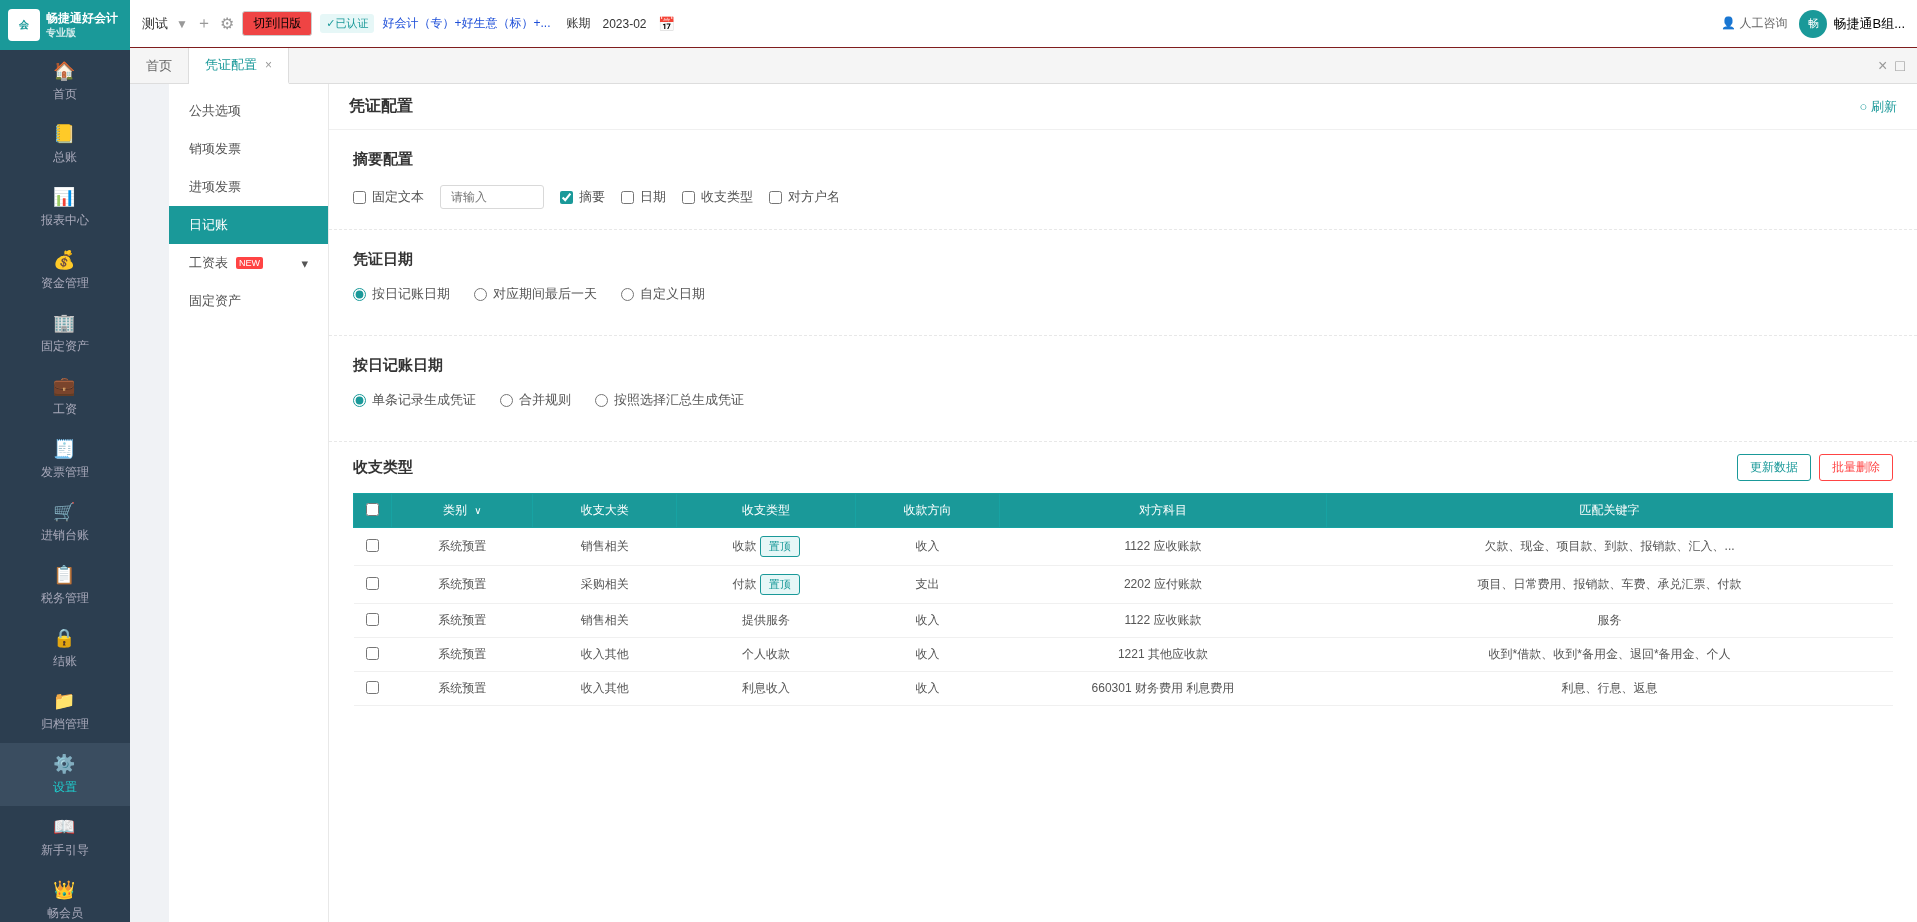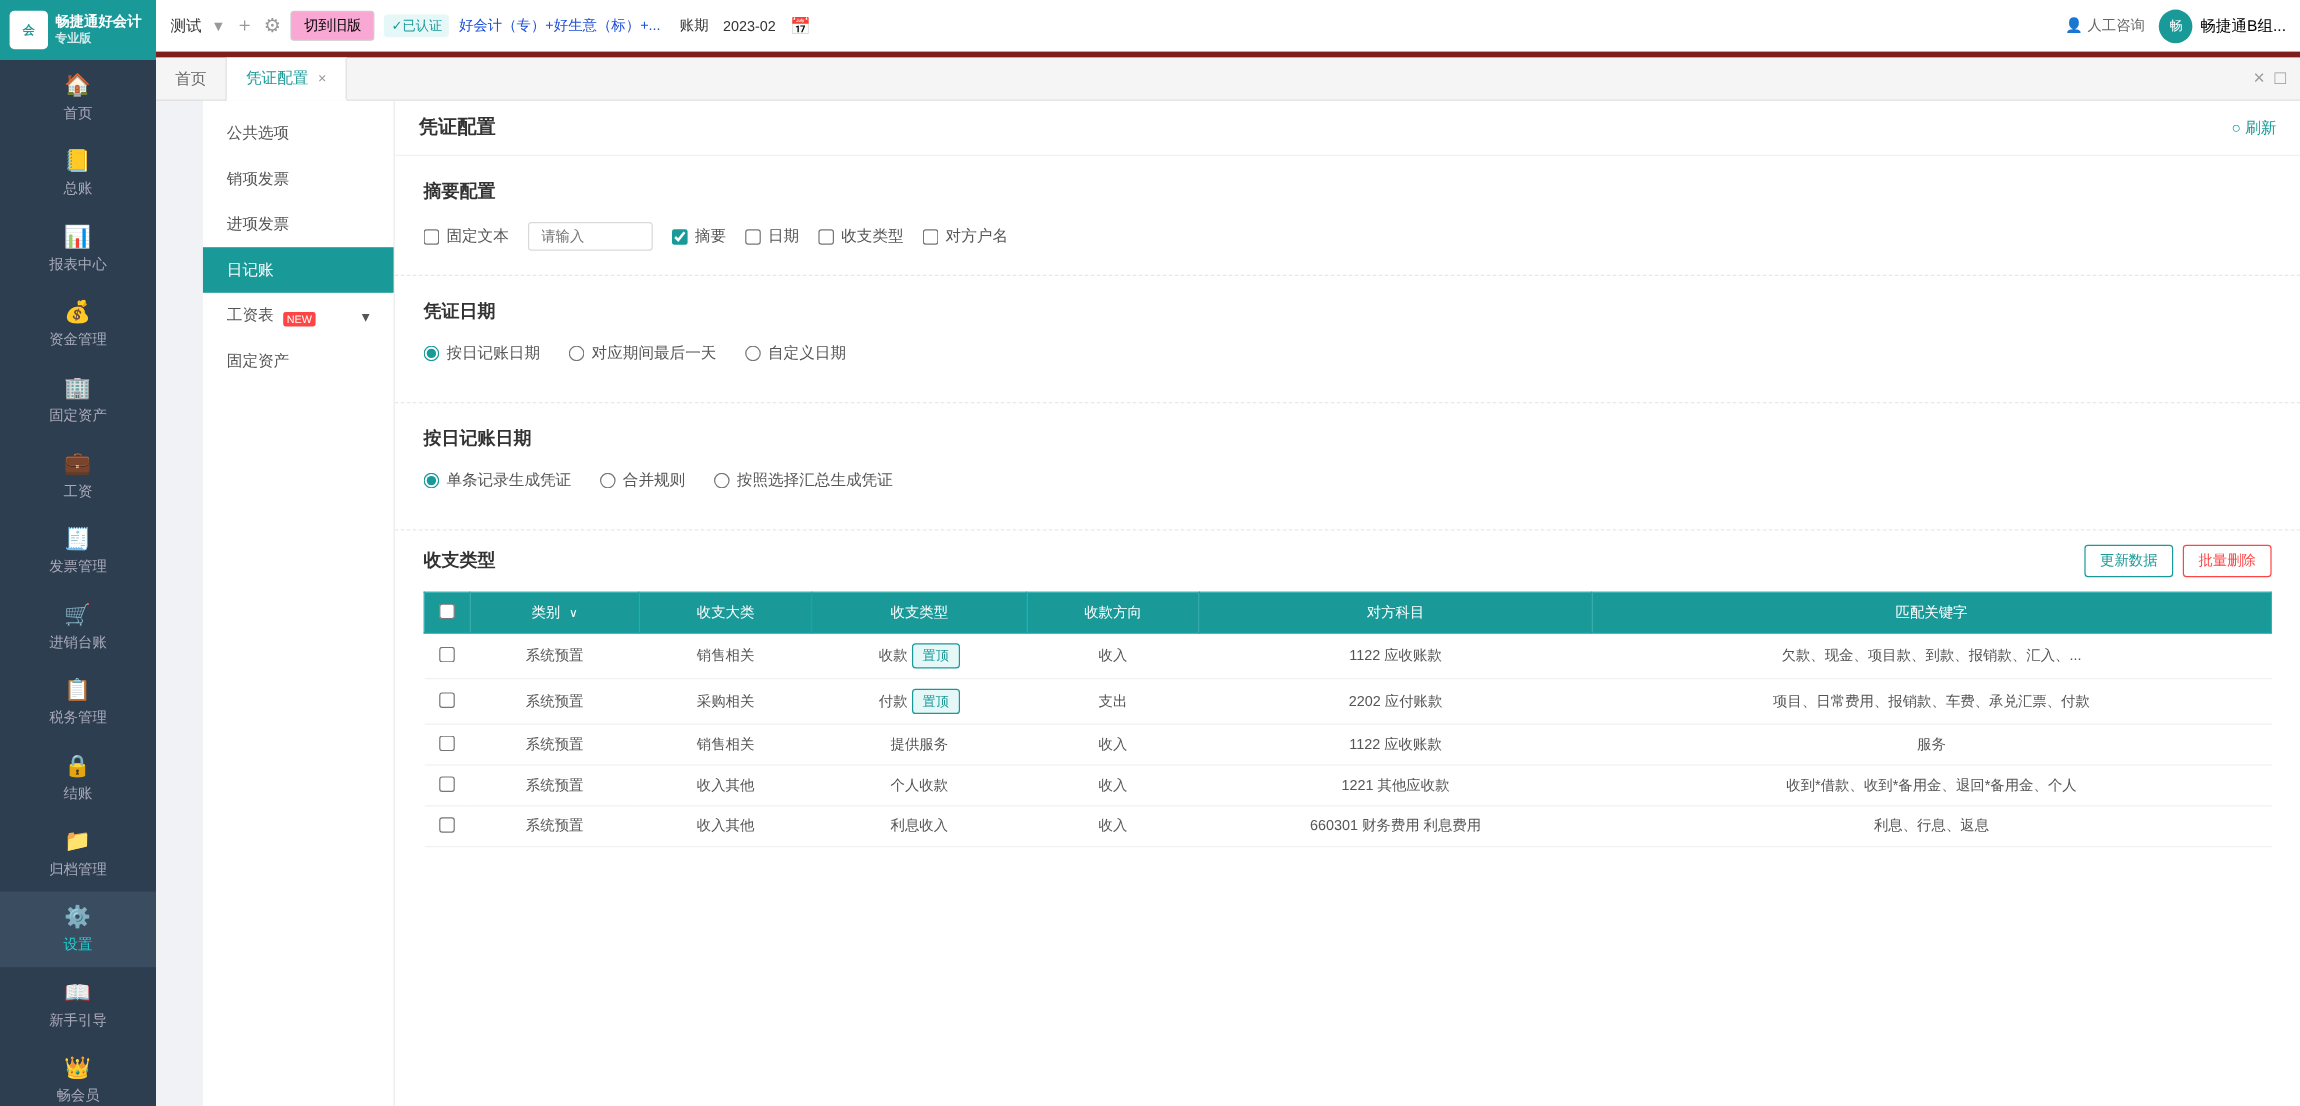--- a/index.html
+++ b/index.html
@@ -58,30 +58,30 @@
     .main { flex: 1; display: flex; flex-direction: column; overflow: hidden; }
 
     
     .topbar {
       background: white;
       height: 48px;
       display: flex;
       align-items: center;
       padding: 0 12px;
       gap: 8px;
-      border-bottom: 5px solid #7f1d1d;
+      border-bottom: 1px solid #7f1d1d;
       flex-shrink: 0;
     }
     .topbar-company { font-size: 13px; color: #333; }
     .topbar-arrow { color: #999; font-size: 12px; cursor: pointer; }
     .topbar-add { color: #999; font-size: 16px; cursor: pointer; }
     .topbar-settings { color: #999; font-size: 16px; cursor: pointer; }
     .topbar-btn {
       border: 1px solid #ccc;
-      background: #f9a8d4;
+      background: #ef4444;
       padding: 3px 10px;
       border-radius: 3px;
       cursor: pointer;
       font-size: 12px;
     }
     .badge-certified { color: #1a9999; background: #e6f7f7; padding: 2px 6px; border-radius: 3px; font-size: 11px; }
     .topbar-period { font-size: 12px; color: #333; margin-left: 8px; }
     .topbar-right { margin-left: auto; display: flex; align-items: center; gap: 12px; }
     .topbar-service { color: #666; font-size: 12px; cursor: pointer; }
     .topbar-user { display: flex; align-items: center; gap: 6px; cursor: pointer; }
@@ -348,21 +348,21 @@
       <div class="left-nav-item">
         <span>销项发票</span>
       </div>
       <div class="left-nav-item">
         <span>进项发票</span>
       </div>
       <div class="left-nav-item active">
         <span>日记账</span>
       </div>
       <div class="left-nav-item">
-        <span style="display:flex;align-items:flex-end;gap:4px;">
+        <span style="display:flex;align-items:center;gap:4px;">
           <span>工资表</span>
           <span class="new-badge">NEW</span>
         </span>
         <span>▾</span>
       </div>
       <div class="left-nav-item">
         <span>固定资产</span>
       </div>
     </div>
 

